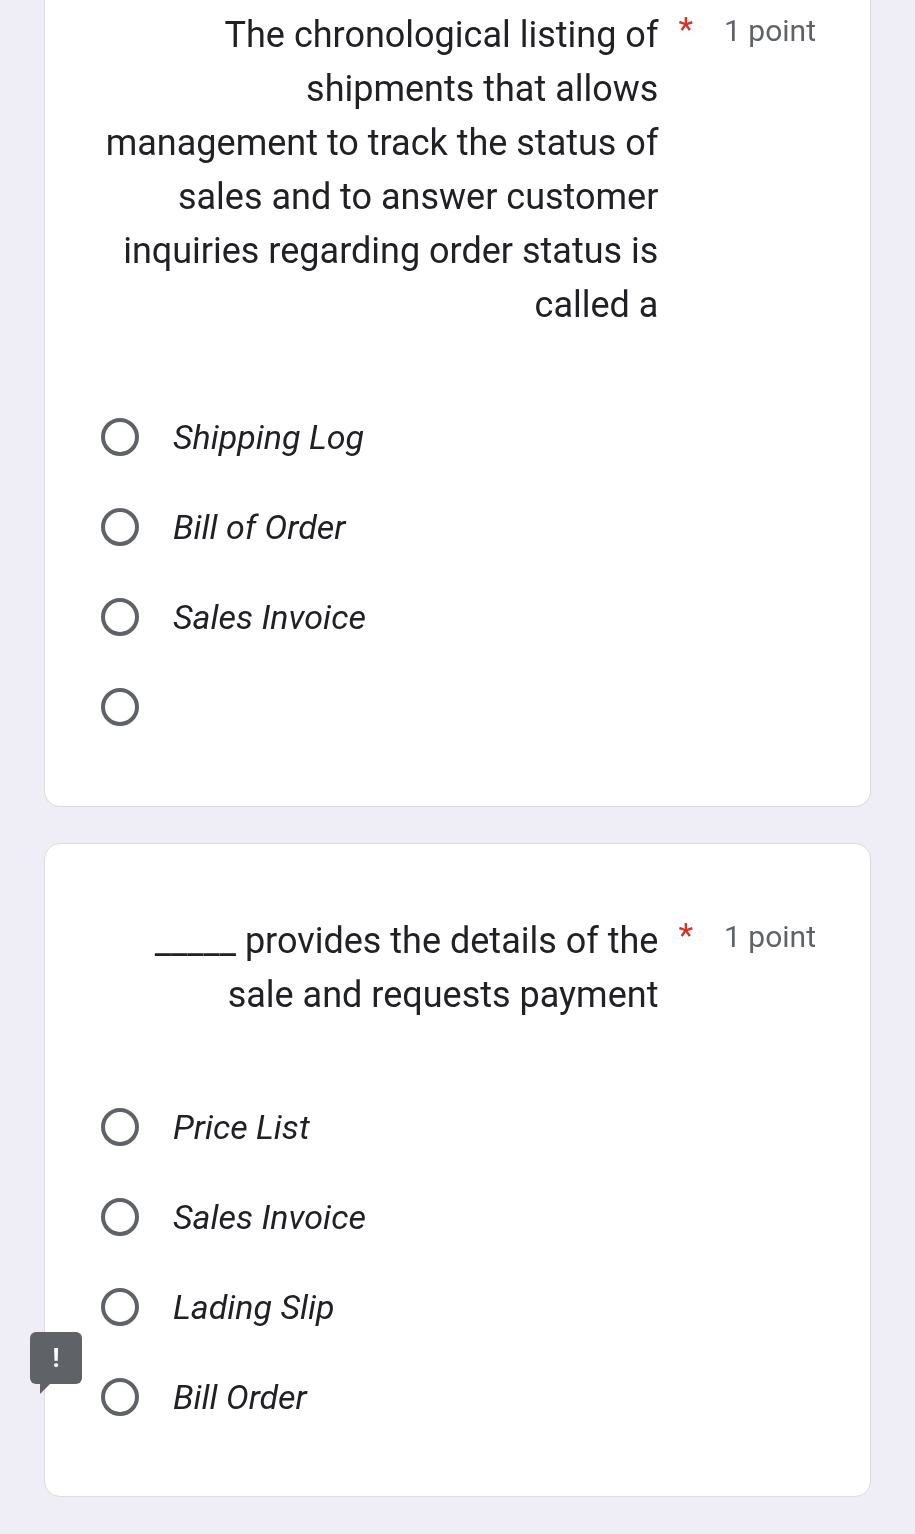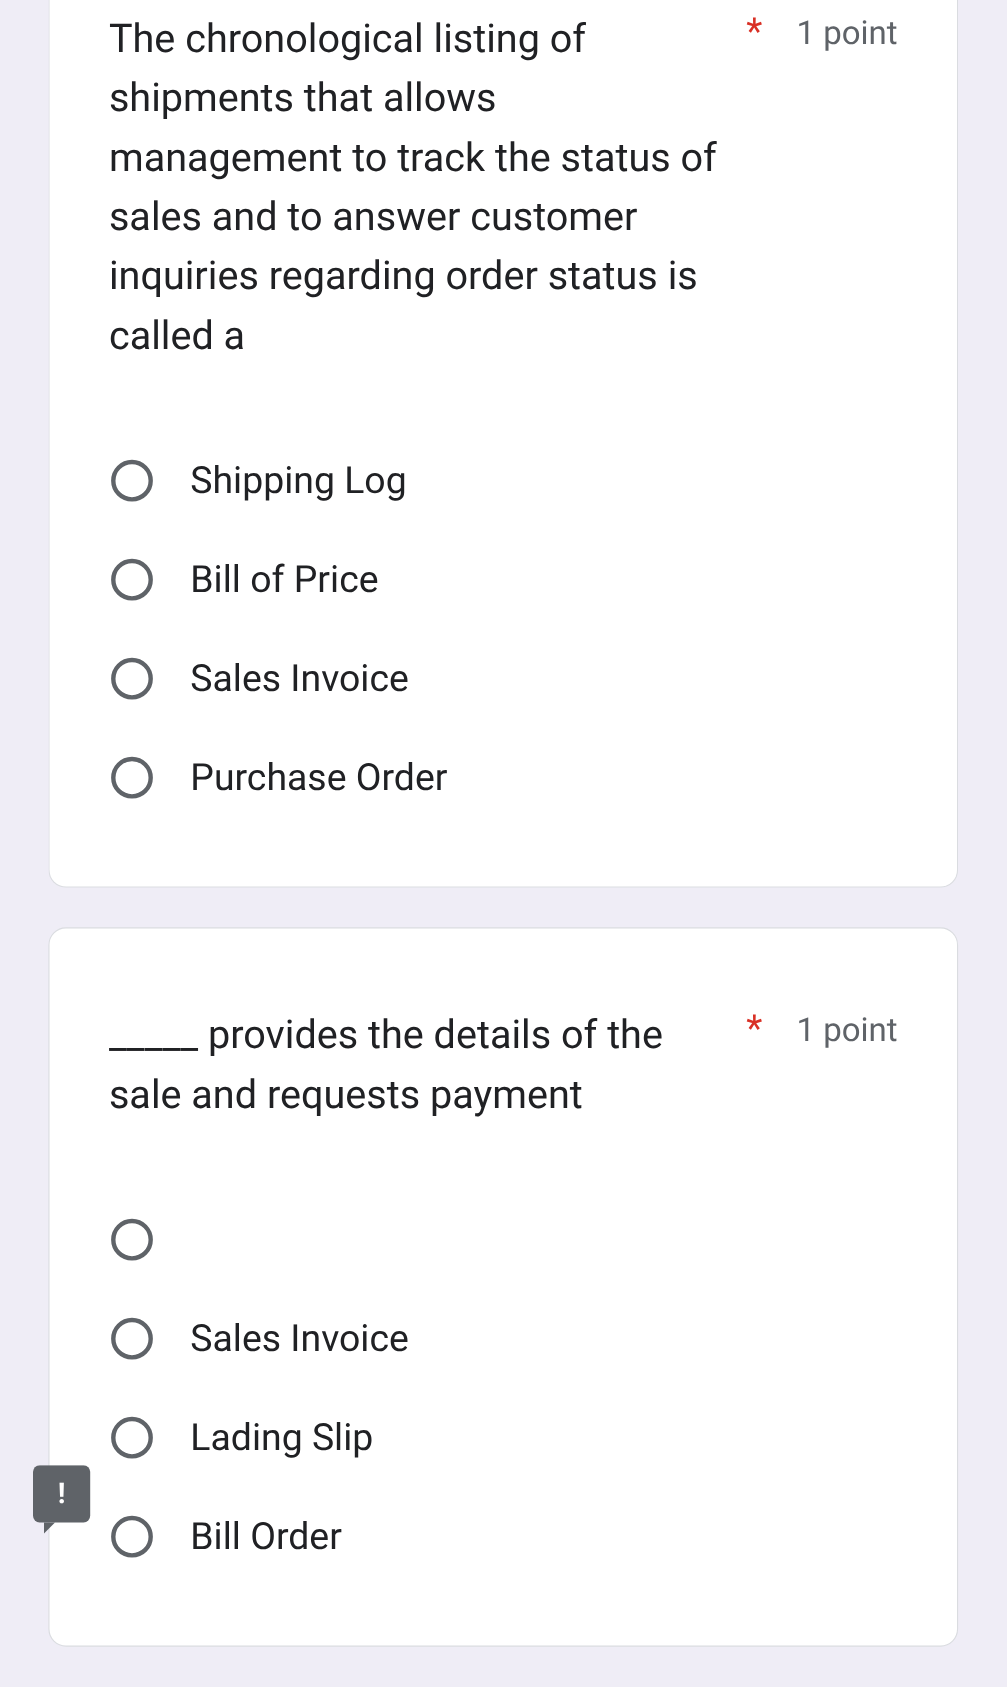--- a/index.html
+++ b/index.html
@@ -30,40 +30,42 @@
     gap: 20px;
   }
   .card.first .q-header { padding-top: 8px; }
   .card.second .q-header { padding-top: 70px; }
   .q-text {
     flex: 1;
     font-size: 36px;
     line-height: 1.5;
     color: #202124;
     font-weight: 400;
+    text-align: right;
   }
   .q-meta {
     flex-shrink: 0;
     display: flex;
     align-items: baseline;
     gap: 10px;
     margin-top: 4px;
   }
   .asterisk {
     color: #d93025;
     font-size: 34px;
     line-height: 1;
   }
   .points {
     color: #5f6368;
     font-size: 30px;
     margin-left: 21px;
   }
   .options {
     margin-top: 60px;
+    font-style: italic;
   }
   .option {
     display: flex;
     align-items: center;
     gap: 32px;
     min-height: 90px;
     cursor: pointer;
   }
   .radio {
     width: 42px;
@@ -117,56 +119,56 @@
           </svg>
       </span>
       <span class="opt-label">Shipping Log</span>
     </div>
     <div class="option">
       <span class="radio">
         <svg viewBox="0 0 42 42">
             <circle cx="21" cy="21" r="17" fill="none" stroke="#5f6368" stroke-width="4"></circle>
           </svg>
       </span>
-      <span class="opt-label">Bill of Price</span>
+      <span class="opt-label">Bill of Order</span>
     </div>
     <div class="option">
       <span class="radio">
         <svg viewBox="0 0 42 42">
             <circle cx="21" cy="21" r="17" fill="none" stroke="#5f6368" stroke-width="4"></circle>
           </svg>
       </span>
       <span class="opt-label">Sales Invoice</span>
     </div>
     <div class="option">
       <span class="radio">
         <svg viewBox="0 0 42 42">
             <circle cx="21" cy="21" r="17" fill="none" stroke="#5f6368" stroke-width="4"></circle>
           </svg>
       </span>
-      <span class="opt-label">Purchase Order</span>
     </div>
   </div>
 </div>
 
 <div class="card second">
   <div class="q-header">
     <div class="q-text">_____ provides the details of the sale and requests payment</div>
     <div class="q-meta">
       <span class="asterisk">*</span>
       <span class="points">1 point</span>
     </div>
   </div>
   <div class="options">
     <div class="option">
       <span class="radio">
         <svg viewBox="0 0 42 42">
             <circle cx="21" cy="21" r="17" fill="none" stroke="#5f6368" stroke-width="4"></circle>
           </svg>
       </span>
+      <span class="opt-label">Price List</span>
     </div>
     <div class="option">
       <span class="radio">
         <svg viewBox="0 0 42 42">
             <circle cx="21" cy="21" r="17" fill="none" stroke="#5f6368" stroke-width="4"></circle>
           </svg>
       </span>
       <span class="opt-label">Sales Invoice</span>
     </div>
     <div class="option">

